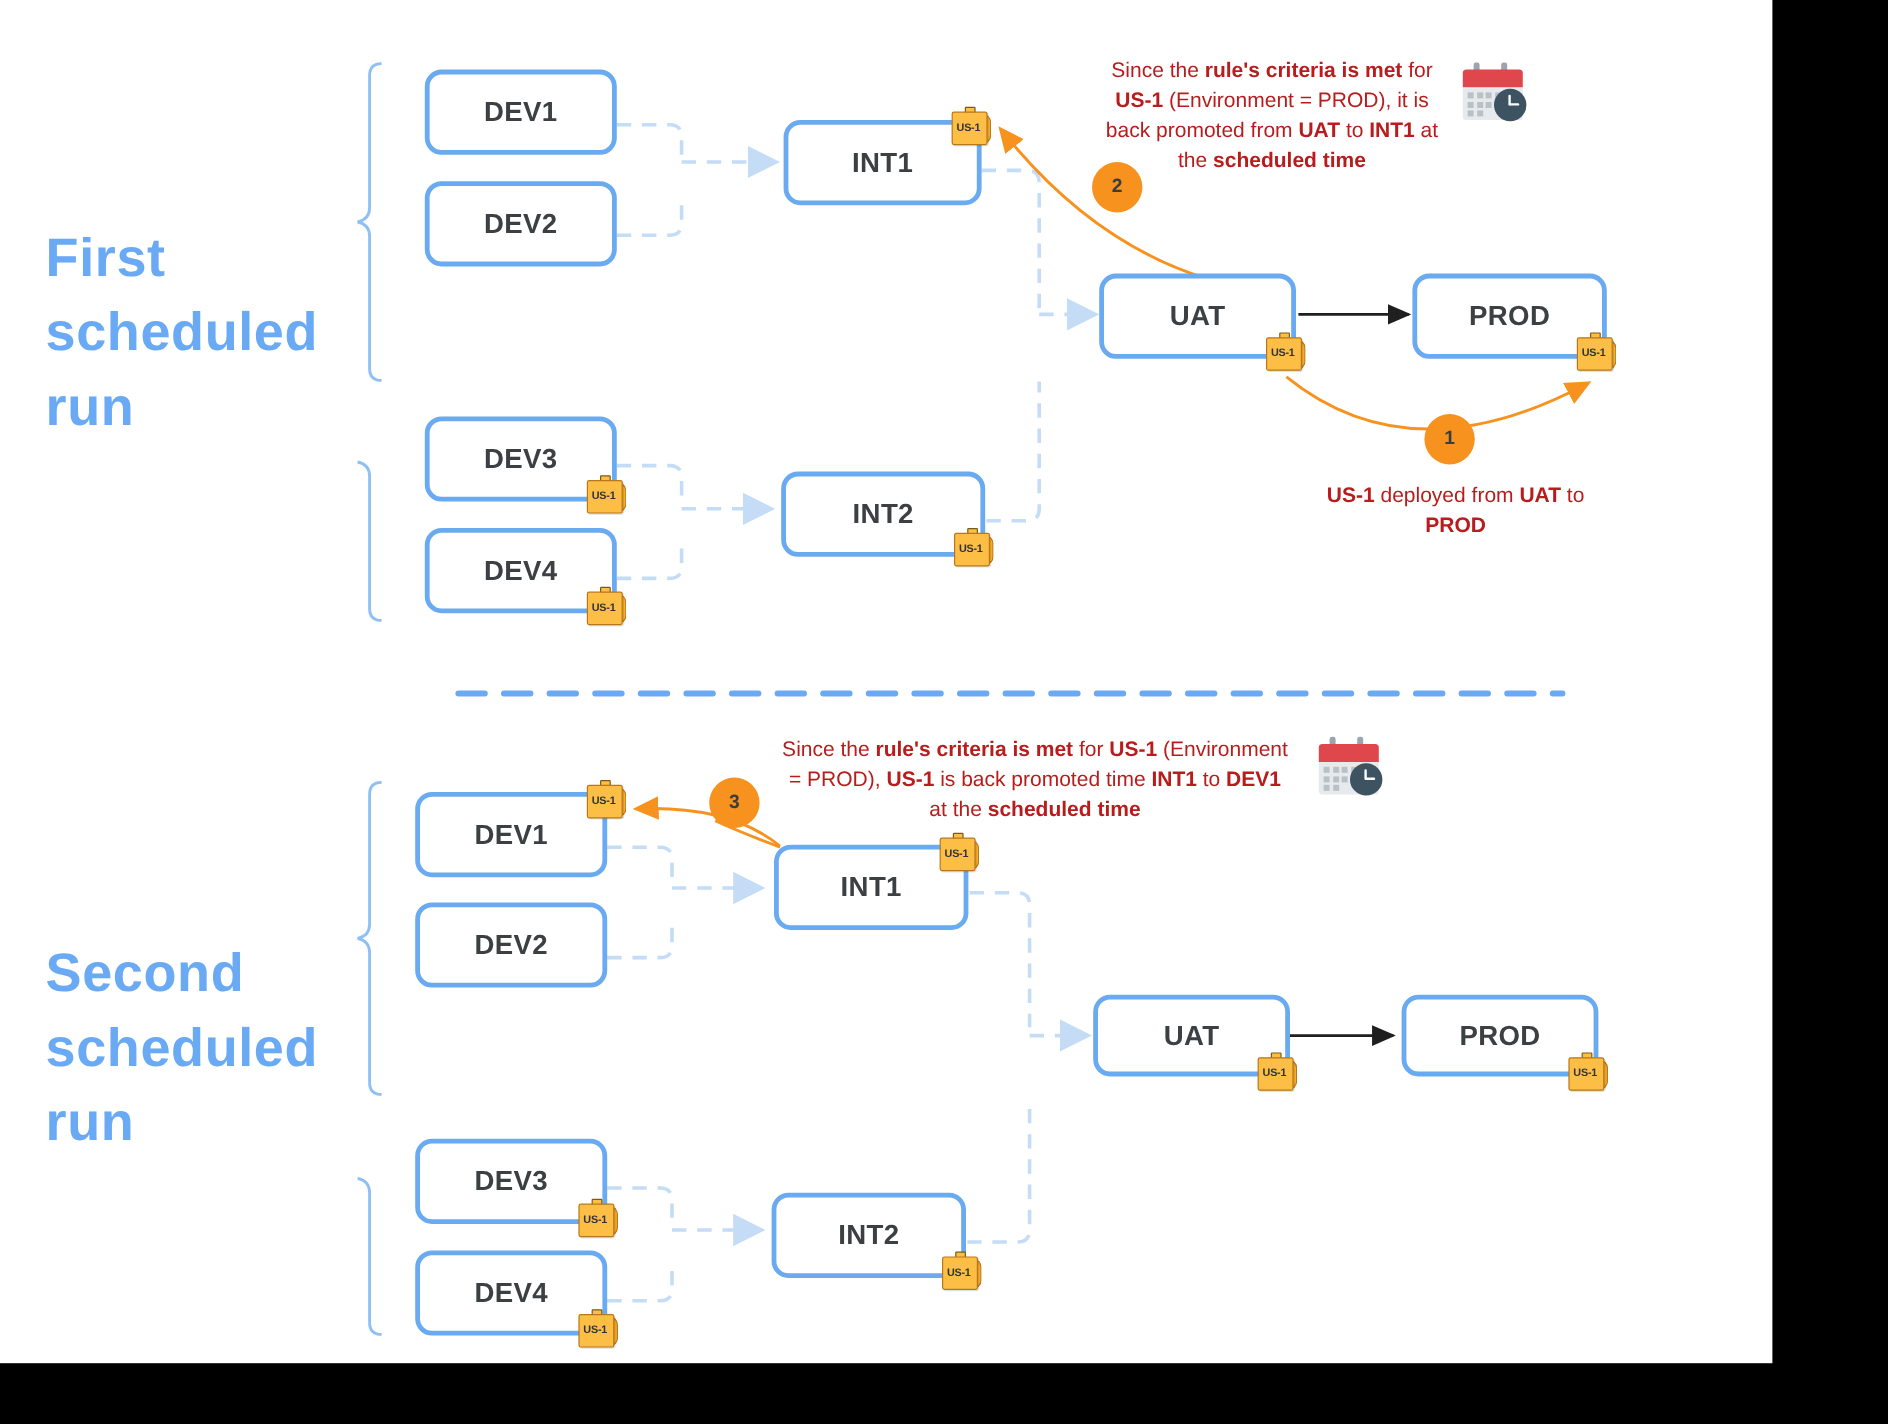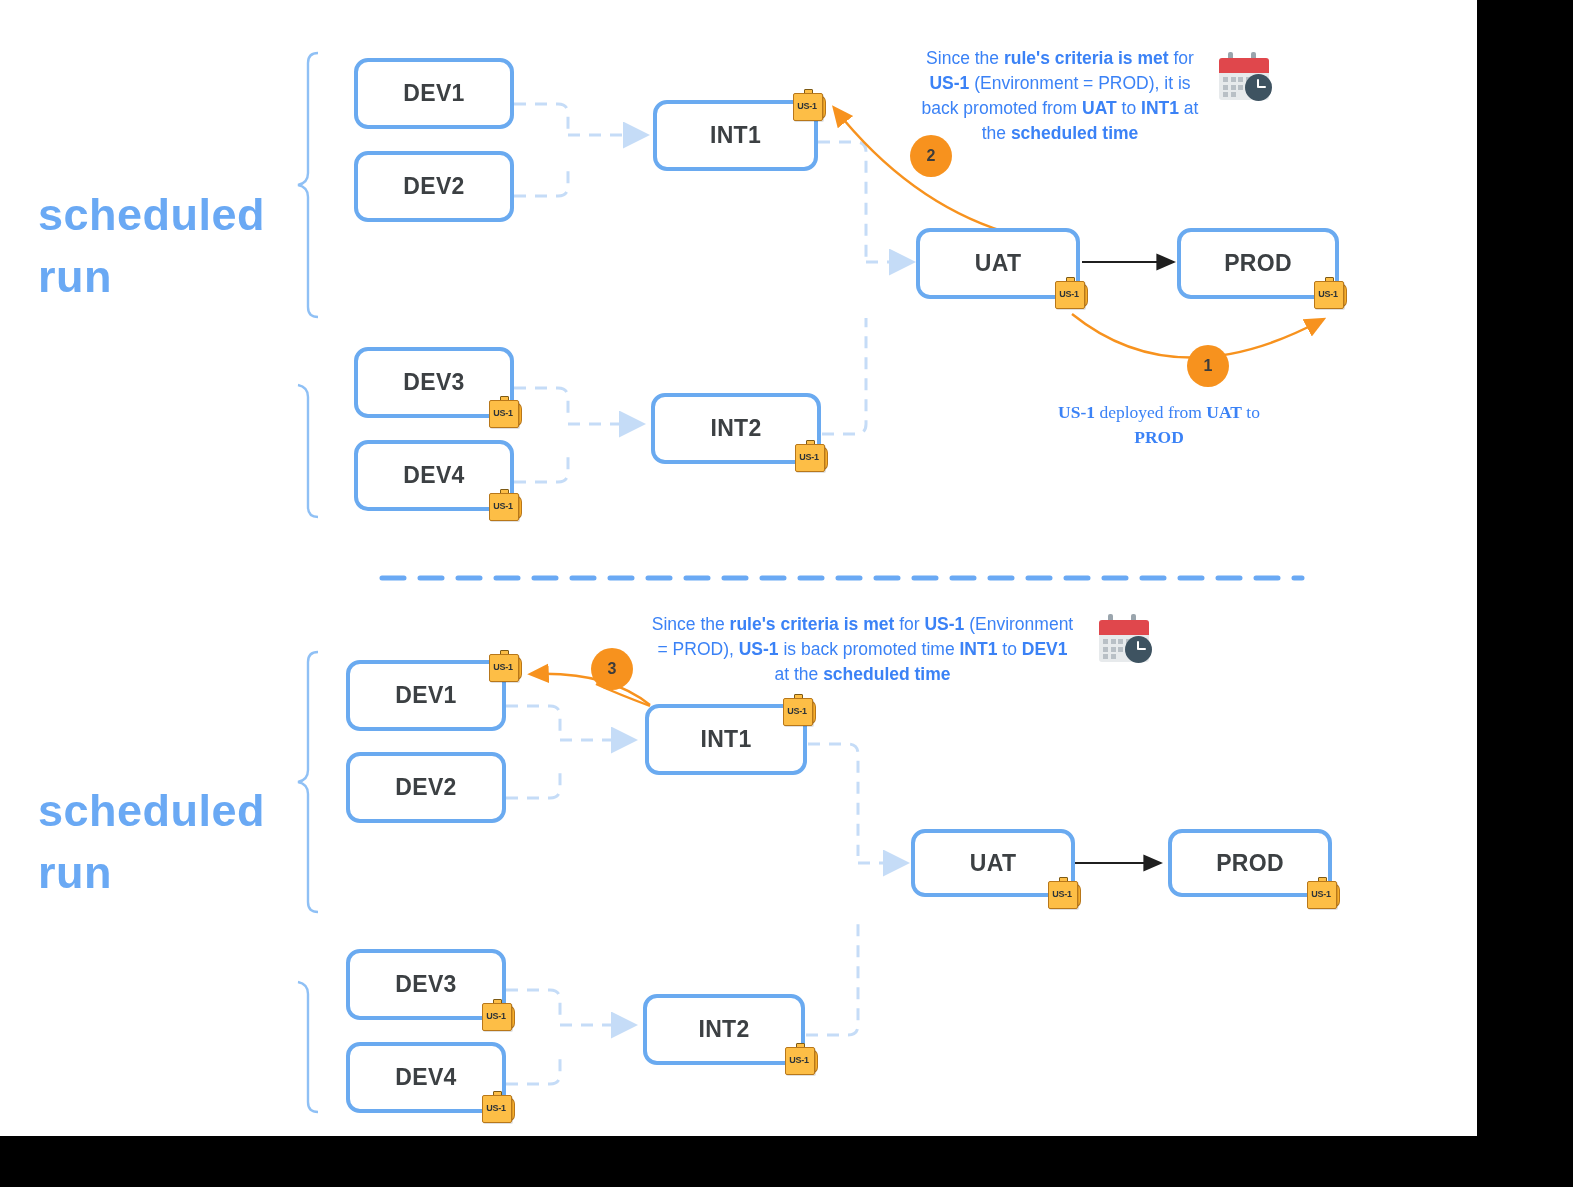--- a/index.html
+++ b/index.html
@@ -23,21 +23,21 @@
              box-shadow:1px 1px 0 rgba(0,0,0,.12);}
   .tag .fold{position:absolute;left:26px;top:6px;width:6px;height:23px;
              background:#f9ae2b;border:1.5px solid #b8771a;border-left:none;
              border-radius:0 7px 7px 0;}
   .tag .clip{position:absolute;left:11px;top:0px;width:7px;height:8px;
              background:#fdbe46;border:1.6px solid #7d5a14;border-radius:1px;}
   .tag .txt{position:absolute;left:0;top:4px;width:28px;height:26px;
             display:flex;align-items:center;justify-content:center;
             font-size:9px;font-weight:bold;color:#2d3338;letter-spacing:-0.2px;}
 
-  .callout{position:absolute;color:#3b82f6;font-size:17.5px;line-height:1.42;
+  .callout{position:absolute;color:#b91c1c;font-size:17.5px;line-height:1.42;
            text-align:center;font-weight:normal;}
   .callout b{font-weight:bold;}
 
   .step-num{position:absolute;width:42px;height:42px;border-radius:50%;
             background:#f7921e;color:#3c3c3c;font-weight:bold;font-size:16px;
             display:flex;align-items:center;justify-content:center;}
 
   
   .cal{position:absolute;width:58px;height:54px;}
   .cal .ring{position:absolute;top:0;width:5px;height:11px;background:#9aa5ad;border-radius:2px;}
@@ -110,20 +110,21 @@
     <path d="M806,1035 h42 q10,0 10,-10 v-102" fill="none" stroke="#c5dcf7" stroke-width="3" stroke-dasharray="12 9"></path>
     <path d="M858,863 h46" fill="none" stroke="#c5dcf7" stroke-width="3" stroke-dasharray="12 9" marker-end="url(#lt)"></path>
 
     <path d="M1075,863 h86" fill="none" stroke="#1f1f1f" stroke-width="2.2" marker-end="url(#bk)"></path>
 
     <path d="M650,705 q-42,-34 -118,-31" fill="none" stroke="#f7921e" stroke-width="2.4" marker-end="url(#og)"></path>
     <path d="M596,684 q22,10 54,22" fill="none" stroke="#f7921e" stroke-width="2.4"></path>
   </svg>
 
   <div class="run-label" style="left:38px;top:184px;width:270px;">
+    <div>First</div>
     <div>scheduled</div>
     <div>run</div>
   </div>
 
   <div class="env-box" style="left:354px;top:58px;width:160px;height:71px;">
     <span>DEV1</span>
   </div>
   <div class="env-box" style="left:354px;top:151px;width:160px;height:71px;">
     <span>DEV2</span>
   </div>
@@ -209,23 +210,24 @@
         <i></i>
         <i></i>
     </div>
     <div class="clock"></div>
   </div>
 
   <div class="step-num" style="left:910px;top:135px;">2</div>
 
   <div class="step-num" style="left:1187px;top:345px;">1</div>
 
-  <div class="callout" id="ann-1" style="left:1034px;top:400px;width:250px;font-family:Liberation Serif, serif;"><b>US-1</b><span> deployed from </span><b>UAT</b><span> to </span><b>PROD</b></div>
+  <div class="callout" id="ann-1" style="left:1088px;top:400px;width:250px;"><b>US-1</b><span> deployed from </span><b>UAT</b><span> to </span><b>PROD</b></div>
 
   <div class="run-label" style="left:38px;top:780px;width:280px;">
+    <div>Second</div>
     <div>scheduled</div>
     <div>run</div>
   </div>
 
   <div class="env-box" style="left:346px;top:660px;width:160px;height:71px;">
     <span>DEV1</span>
   </div>
   <div class="tag" style="left:489px;top:650px;">
     <div class="clip"></div>
     <div class="fold"></div>

